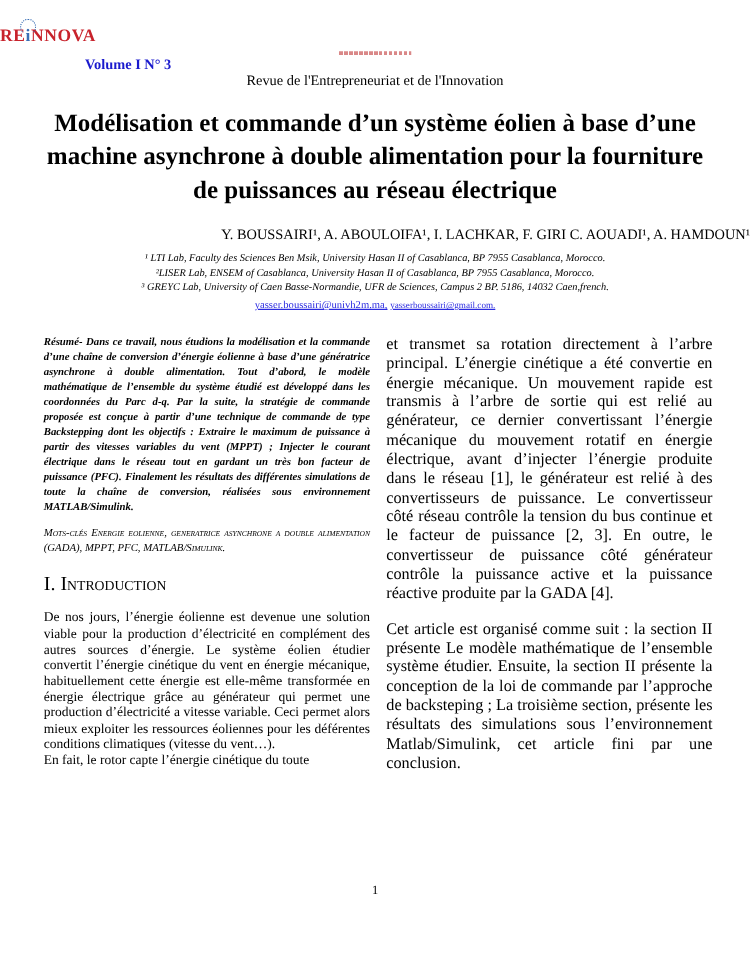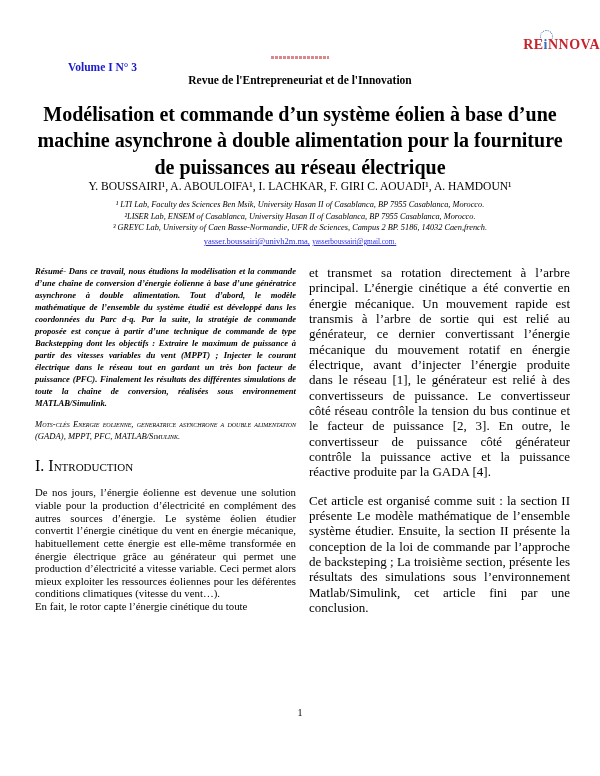--- a/index.html
+++ b/index.html
@@ -5,47 +5,47 @@
   html,body { margin:0; padding:0; }
   body {
     width:600px; height:776px;
     background:#ffffff;
     font-family:"Liberation Serif", serif;
     color:#000;
     position:relative;
     overflow:hidden;
   }
   
-  .logo { text-align:right; padding-top:36px; line-height:1; }
+  .logo { text-align:left; padding-top:21px; line-height:1; }
   .logo-text { font-weight:bold; font-size:14px; letter-spacing:0.5px; color:#c8232c; }
   .logo-i { color:#3a6fb5; position:relative; display:inline-block; font-style:normal; }
   .logo-i::before {
     content:""; position:absolute; left:-4px; top:-8px;
     width:11px; height:11px; border:1px dotted #3a6fb5;
     border-radius:50%; border-bottom-color:transparent;
   }
   .logo-subtext {
     width:58px; height:3px; margin:4px auto 0;
     background:repeating-linear-gradient(90deg,#d06a6a 0 3px,#fff 3px 4px);
     opacity:.8;
   }
   .header-lines { position:relative; height:30px; margin-top:2px; }
   .volume {
     position:absolute; left:68px; top:0;
     color:#1a1acd; font-weight:bold; font-size:11.5px;
   }
-  .journal { text-align:center; font-weight:bold; font-size:11.5px; padding-top:13px; }
+  .journal { text-align:center; font-weight:normal; font-size:11.5px; padding-top:13px; }
 
   
   .title {
     max-width:528px; margin:10px auto 0;
     text-align:center; font-weight:bold;
     font-size:20px; line-height:1.32;
   }
-  .authors { text-align:center; font-size:11.5px; }
+  .authors { text-align:right; font-size:11.5px; margin-top:17px; }
   .affiliations {
     text-align:center; font-style:italic;
     font-size:8.3px; line-height:1.4; margin-top:7px;
   }
   .emails { text-align:center; font-size:8.5px; margin-top:2px; }
   .email-link { color:#2a2ae0; text-decoration:underline; cursor:pointer; }
   .email-secondary { font-size:7.3px; }
 
   
   .columns { display:flex; gap:13px; margin:19px 30px 0 35px; }

